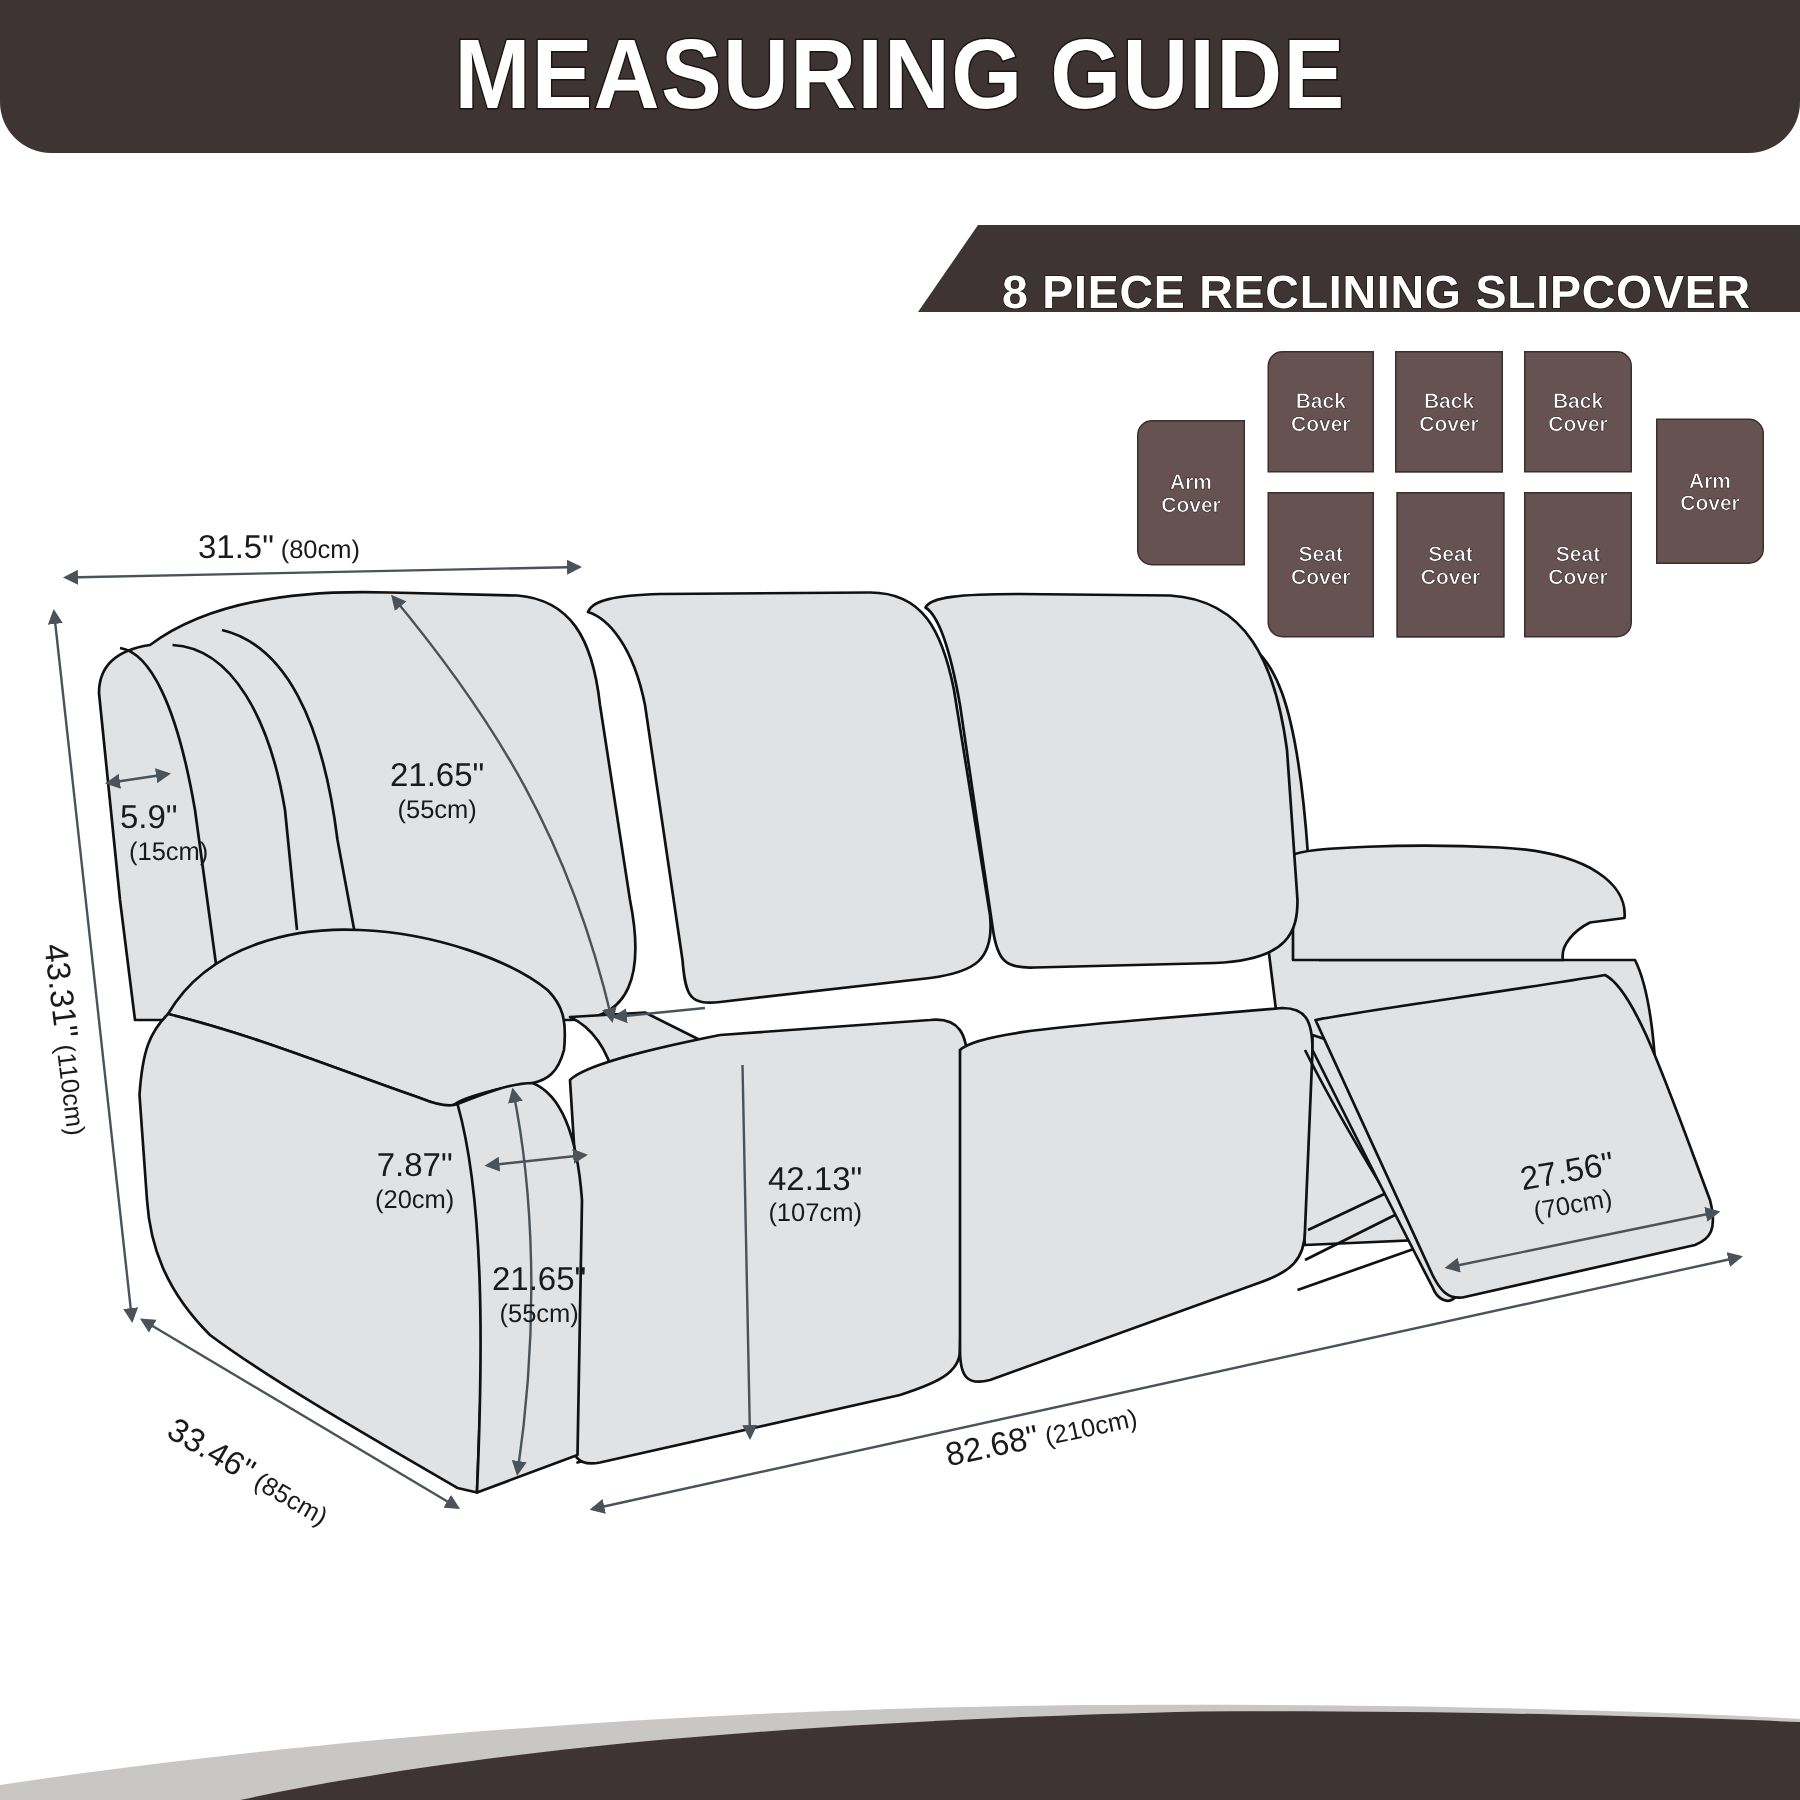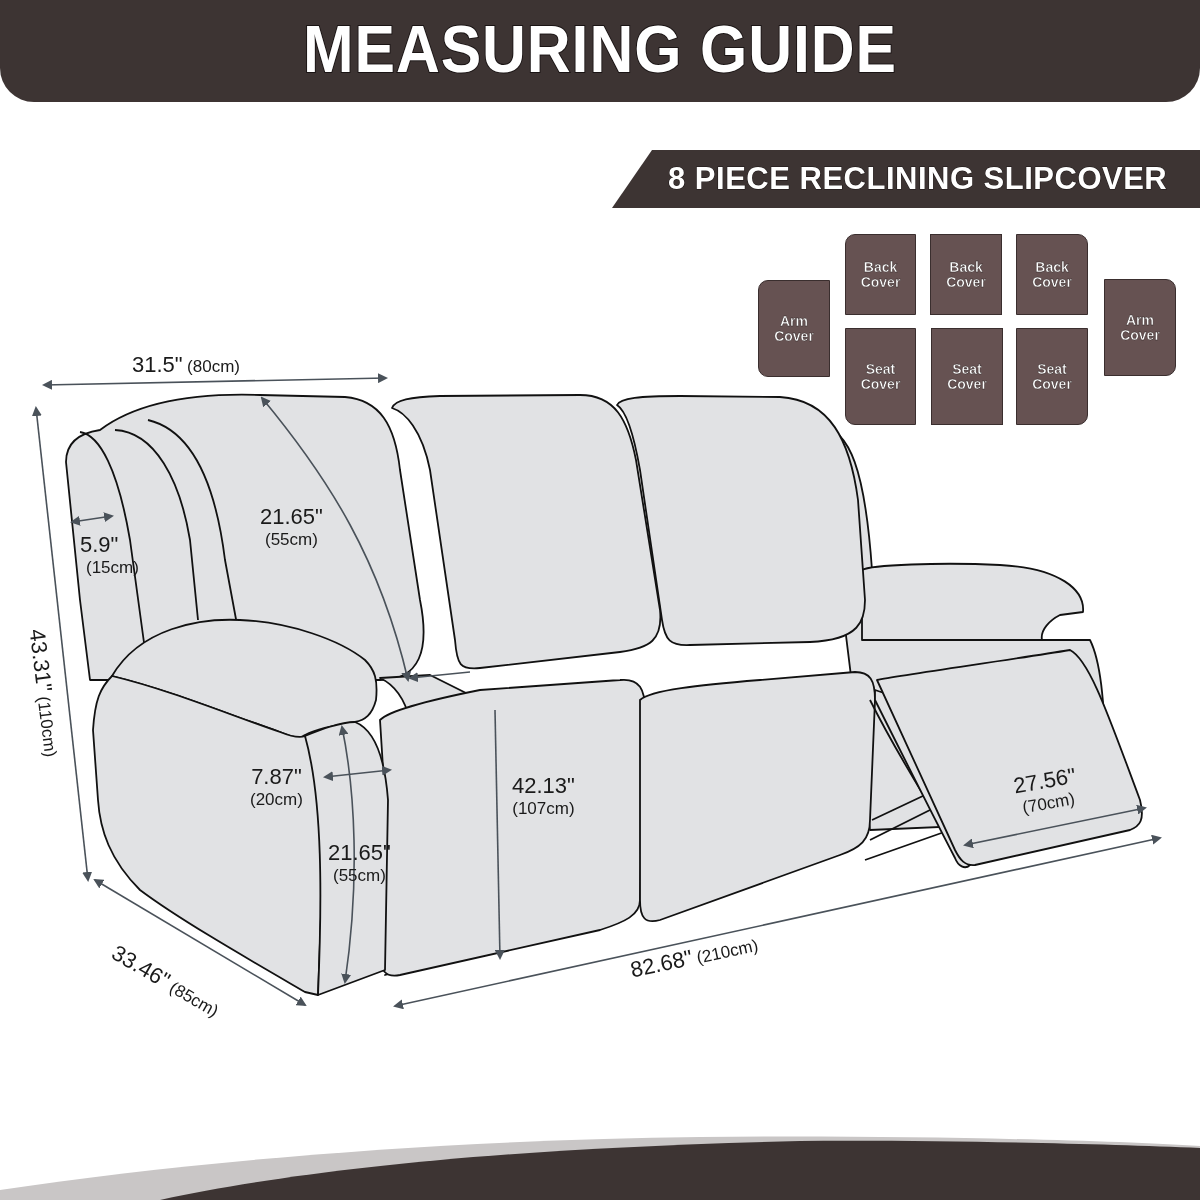--- a/index.html
+++ b/index.html
@@ -1,20 +1,20 @@
 <!DOCTYPE html>
 <html><head>
 <meta charset="utf-8">
 <style>
   html, body { margin:0; padding:0; background:#ffffff; }
   body { width:1200px; height:1200px; position:relative; overflow:hidden; font-family:"Liberation Sans", sans-serif; }
   .top-banner { position:absolute; left:0; top:0; width:1200px; height:102px; background:#3d3433; border-radius:0 0 34px 34px; }
   .top-title { position:absolute; left:0; top:10px; width:1200px; text-align:center; color:#fff; font-family:"Liberation Sans", sans-serif; font-weight:bold; font-size:66px; letter-spacing:1px; line-height:78px; -webkit-text-stroke:2px #1a1414; paint-order:stroke fill; transform:scaleX(0.92); }
   .sub-banner { position:absolute; left:612px; top:150px; width:588px; height:58px; background:#3d3433; clip-path:polygon(40px 0, 100% 0, 100% 100%, 0 100%); }
-  .sub-title { position:absolute; left:668px; top:156px; width:530px; color:#fff; font-weight:bold; font-size:31px; line-height:46px; letter-spacing:0.5px; -webkit-text-stroke:1px #1a1414; paint-order:stroke fill; white-space:nowrap; }
+  .sub-title { position:absolute; left:668px; top:172px; width:530px; color:#fff; font-weight:bold; font-size:31px; line-height:46px; letter-spacing:0.5px; -webkit-text-stroke:1px #1a1414; paint-order:stroke fill; white-space:nowrap; }
   .piece { position:absolute; background:#665252; border:1.5px solid #3a2e2e; box-sizing:border-box; color:#fff; font-weight:bold; font-size:14px; line-height:15px; display:flex; align-items:center; justify-content:center; text-align:center; -webkit-text-stroke:0.4px #2a2020; }
   .piece span { display:block; }
   .diagram { position:absolute; left:0; top:0; width:1200px; height:1200px; }
   .label { position:absolute; color:#1a1a1a; font-family:"Liberation Sans", sans-serif; white-space:nowrap; }
   .in { font-size:22px; }
   .cm { font-size:17px; }
   .bottom-swoosh { position:absolute; left:0; top:1040px; width:1200px; height:160px; }
 </style>
 </head>
 <body>

